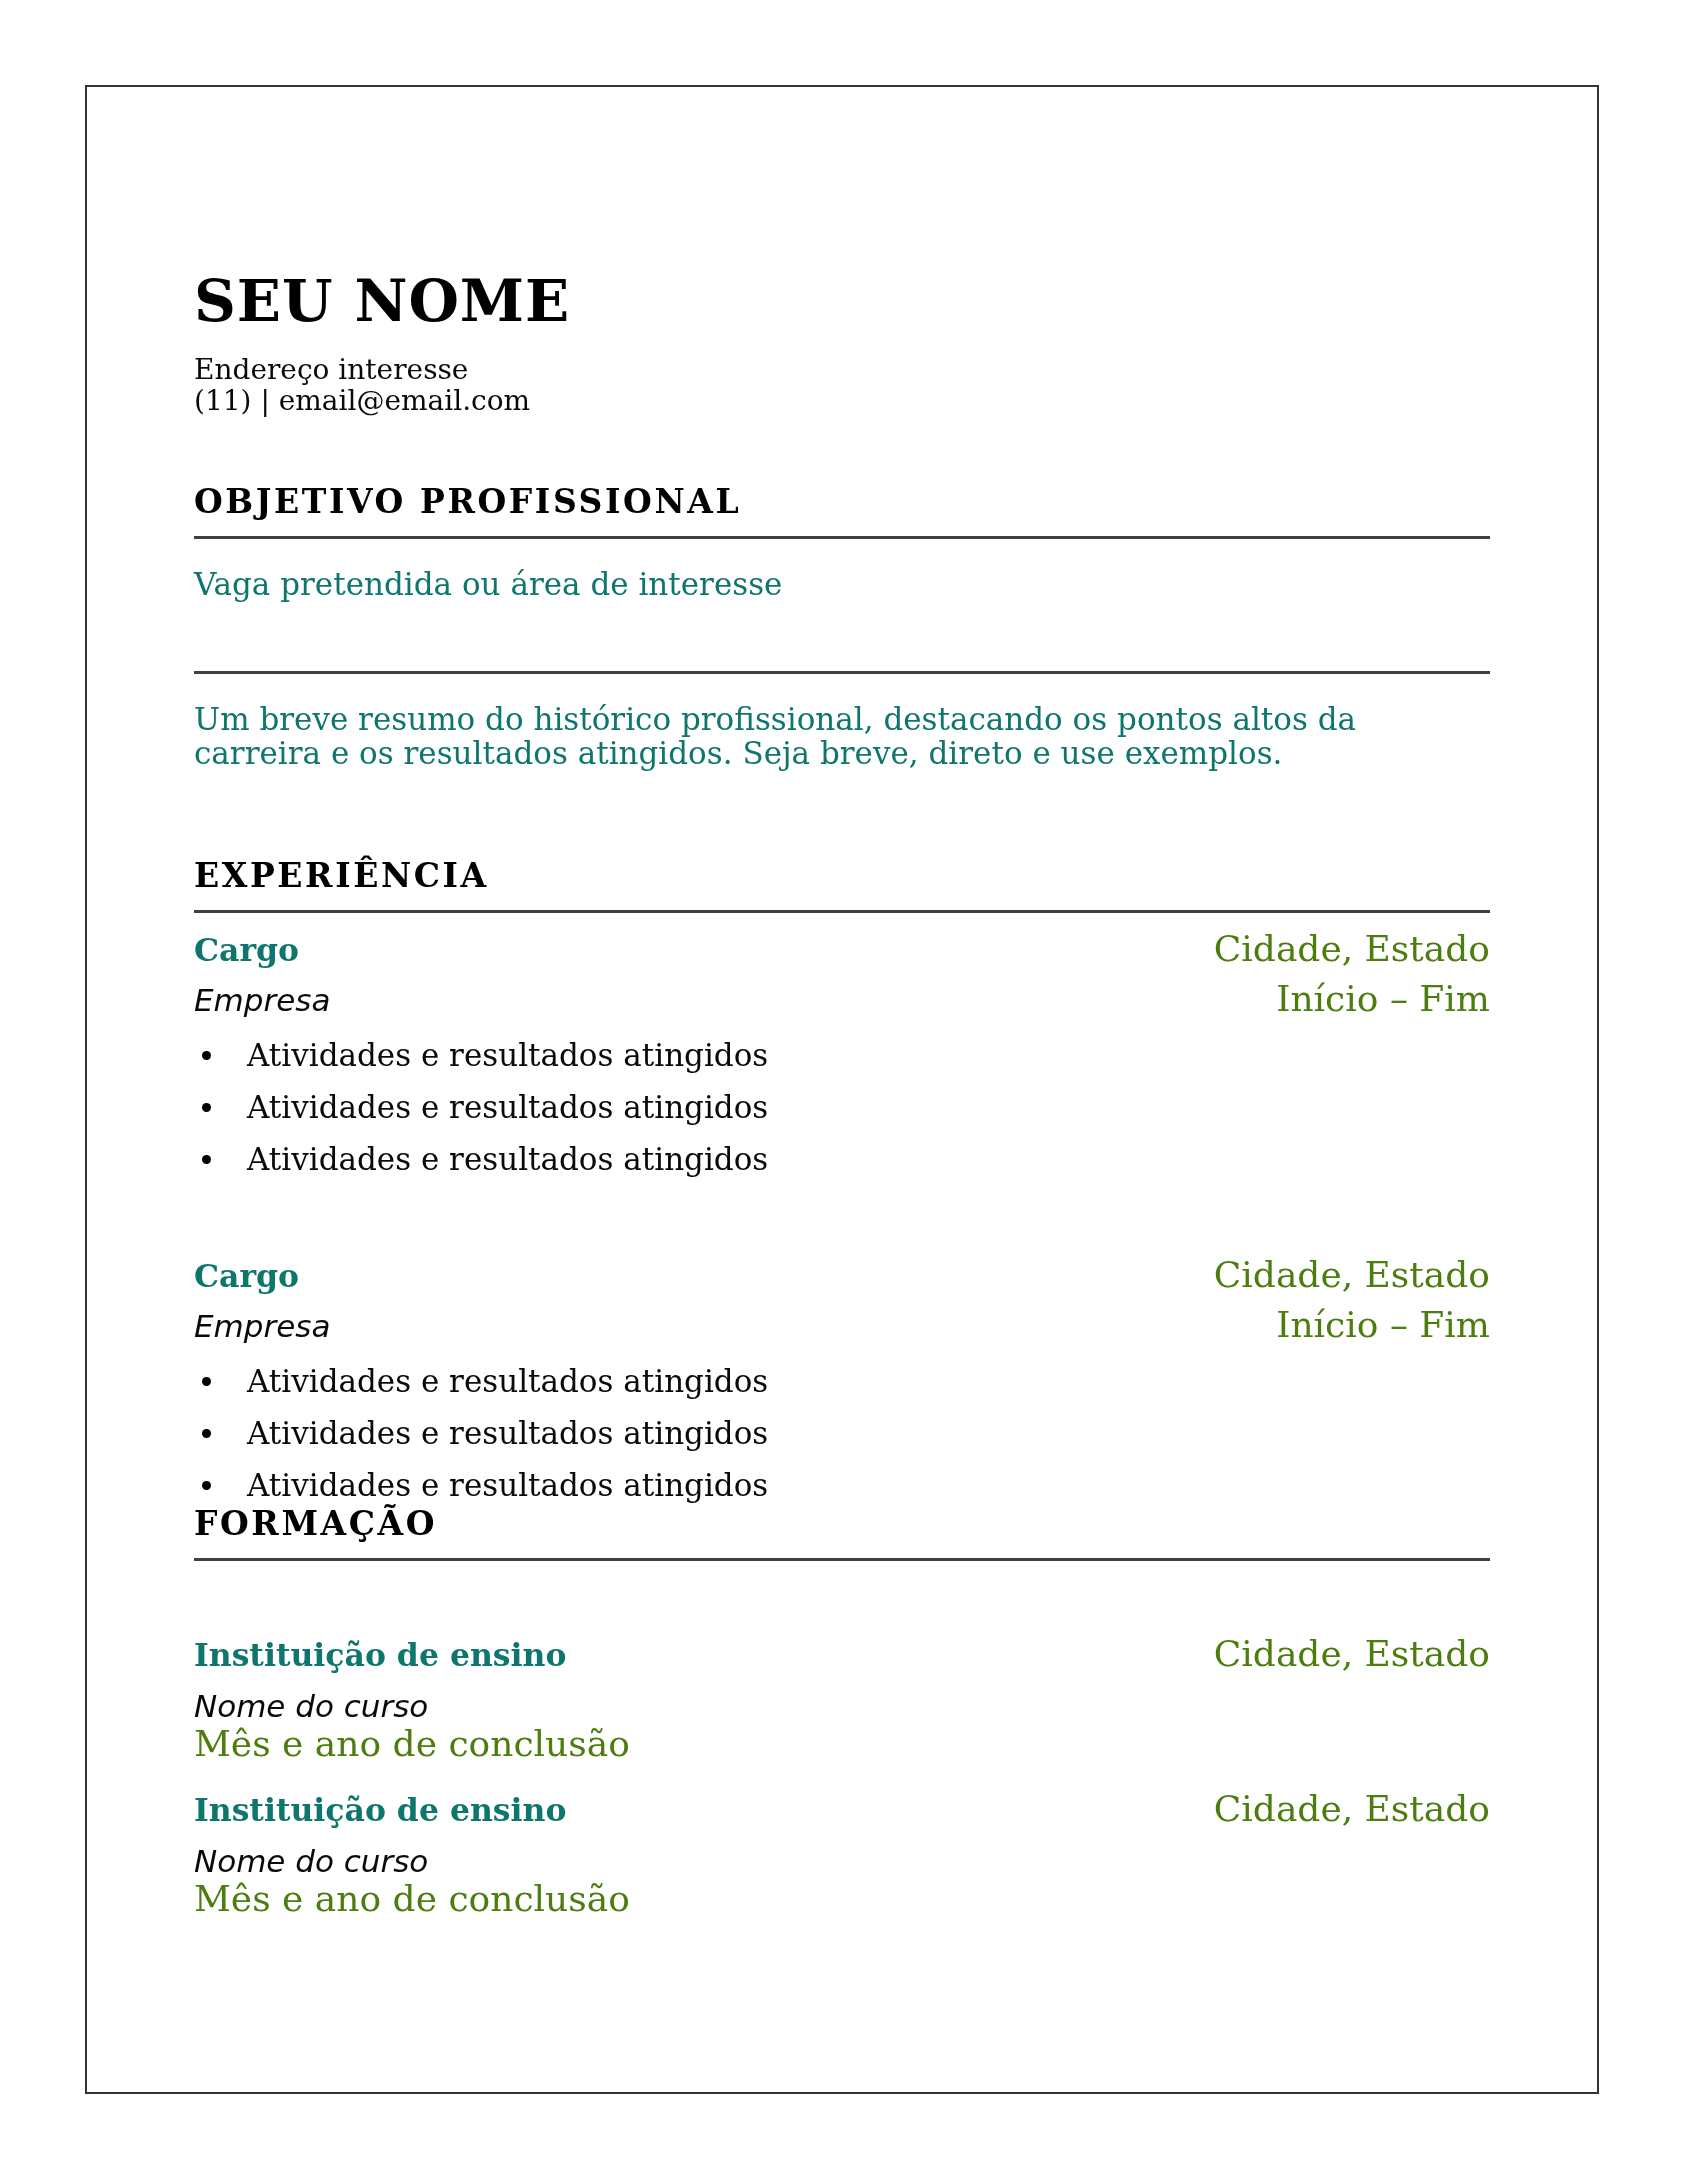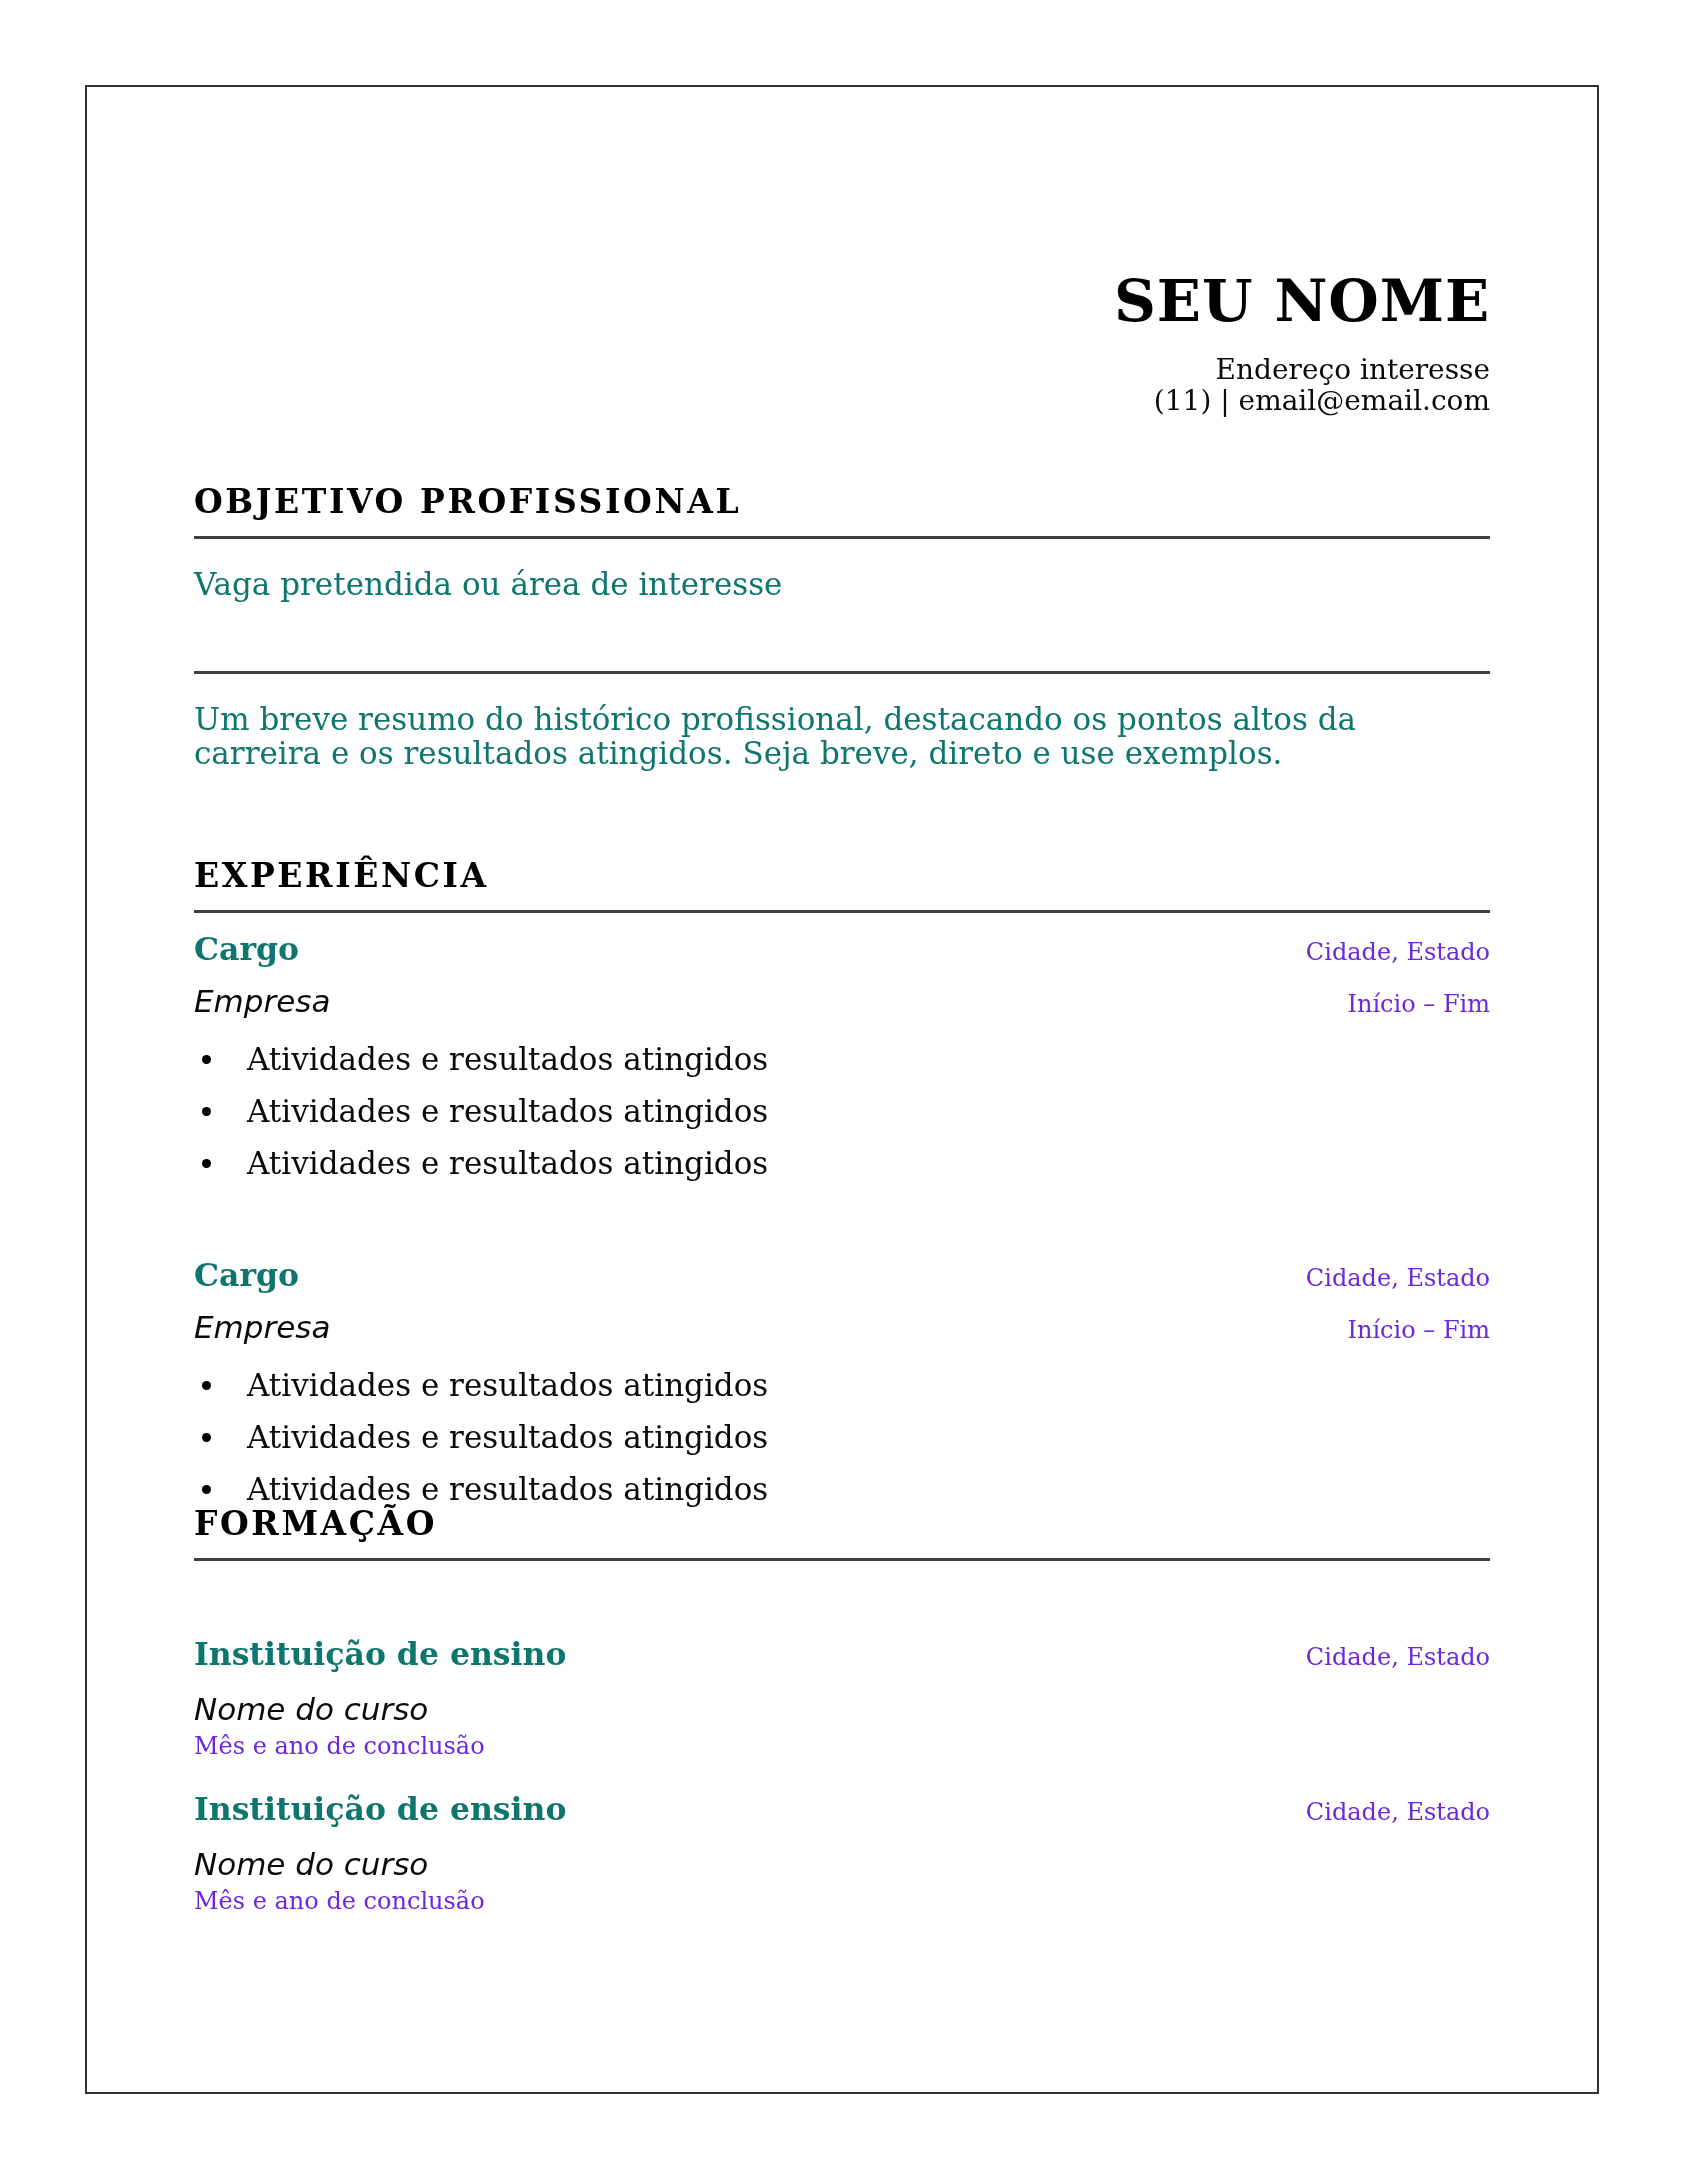--- a/index.html
+++ b/index.html
@@ -18,21 +18,21 @@
     width: 1514px; height: 2009px;
     border: 2.6px solid #333333;
   }
   .content {
     position: absolute;
     left: 194px; top: 0;
     width: 1296px; height: 2181px;
   }
 
   
-  .header-block { position: absolute; top: 269px; left: 0; width: 100%; text-align: right; }
+  .header-block { position: absolute; top: 269px; left: 0; width: 100%; text-align: left; }
   .header-block h1 {
     font-size: 58px; line-height: 65px; font-weight: bold;
     color: #000000; letter-spacing: 0.9px;
   }
   .contact { font-size: 28px; line-height: 31.5px; color: #0a0a0a; }
   .contact.first { margin-top: 19.6px; }
 
   
   .sec { position: absolute; left: 0; width: 100%; }
   .sec h2 {
@@ -48,22 +48,22 @@
   
   .row {
     display: flex; justify-content: space-between; align-items: baseline;
     width: 100%; line-height: 37px;
   }
   .role, .institution { font-size: 31.5px; font-weight: bold; color: #0f766e; }
   .company, .course {
     font-family: "DejaVu Sans", sans-serif; font-style: italic;
     font-size: 31px; color: #0a0a0a;
   }
-  .right-val { font-size: 24px; font-weight: normal; font-style: normal;
-    font-family: "DejaVu Serif", serif; color: #6d28d9; }
+  .right-val { font-size: 36px; font-weight: normal; font-style: normal;
+    font-family: "DejaVu Serif", serif; color: #4d7c0f; }
   .row.second { margin-top: 12px; }
   .row.second-edu { margin-top: 15.3px; flex-direction: column; }
 
   .bullets { list-style: none; margin-top: 19px; }
   .bullets li {
     position: relative;
     font-size: 31px; line-height: 34px;
     padding-left: 53px; margin-bottom: 18px;
     color: #0a0a0a;
   }

